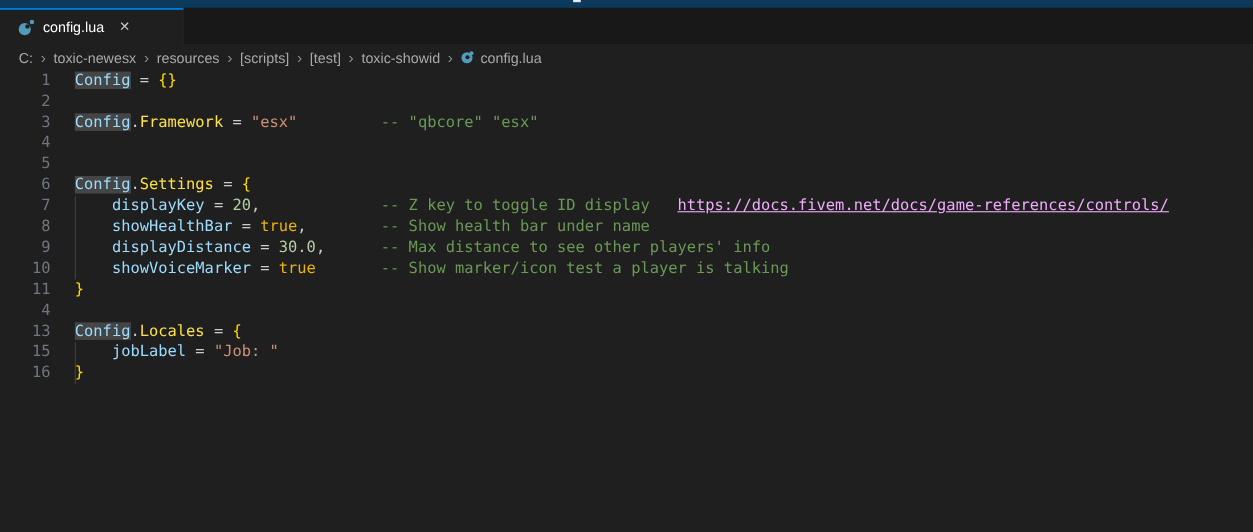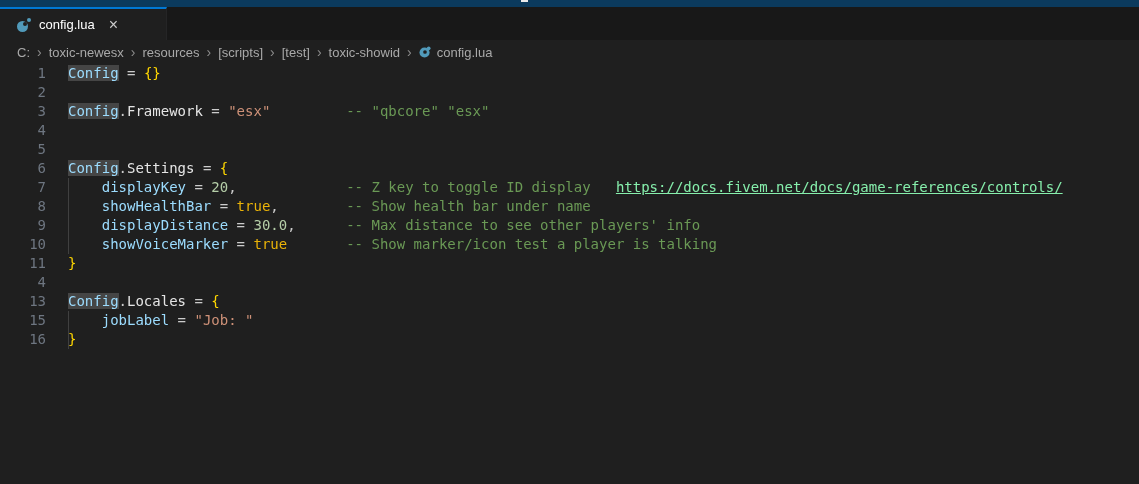--- a/index.html
+++ b/index.html
@@ -37,27 +37,27 @@
 
   
   .editor { position:relative; height:420px; background:#1f1f1f;
             font-family:"DejaVu Sans Mono", monospace; font-size:14px; line-height:19px; }
   .line { display:flex; height:19px; white-space:pre; }
   .ln   { width:46px; flex:none; text-align:right; color:#6e7681; user-select:none; }
   .code { margin-left:22px; white-space:pre; color:#cccccc; }
   .guide { position:absolute; width:1px; background:#404040; }
 
   .tk-v { color:#9cdcfe;text-align:center; }
-  .tk-p { color:#e5e5e5; }
+  .tk-p { color:#fde047; }
   .tk-o { color:#cccccc; }
   .tk-s { color:#ce9178; }
   .tk-n { color:#b5cea8; }
   .tk-t { color:#eab308; }
   .tk-c { color:#6a9955; }
-  .tk-cl{ color:#86efac; text-decoration:underline; cursor:pointer; }
+  .tk-cl{ color:#f0abfc; text-decoration:underline; cursor:pointer; }
   .tk-b { color:#ffd700; }
   .tk-h { background:rgba(90,90,90,.65); }
 </style>
 </head>
 <body>
 
 <div class="titlebar">
   <div class="remnant"></div>
 </div>
 

